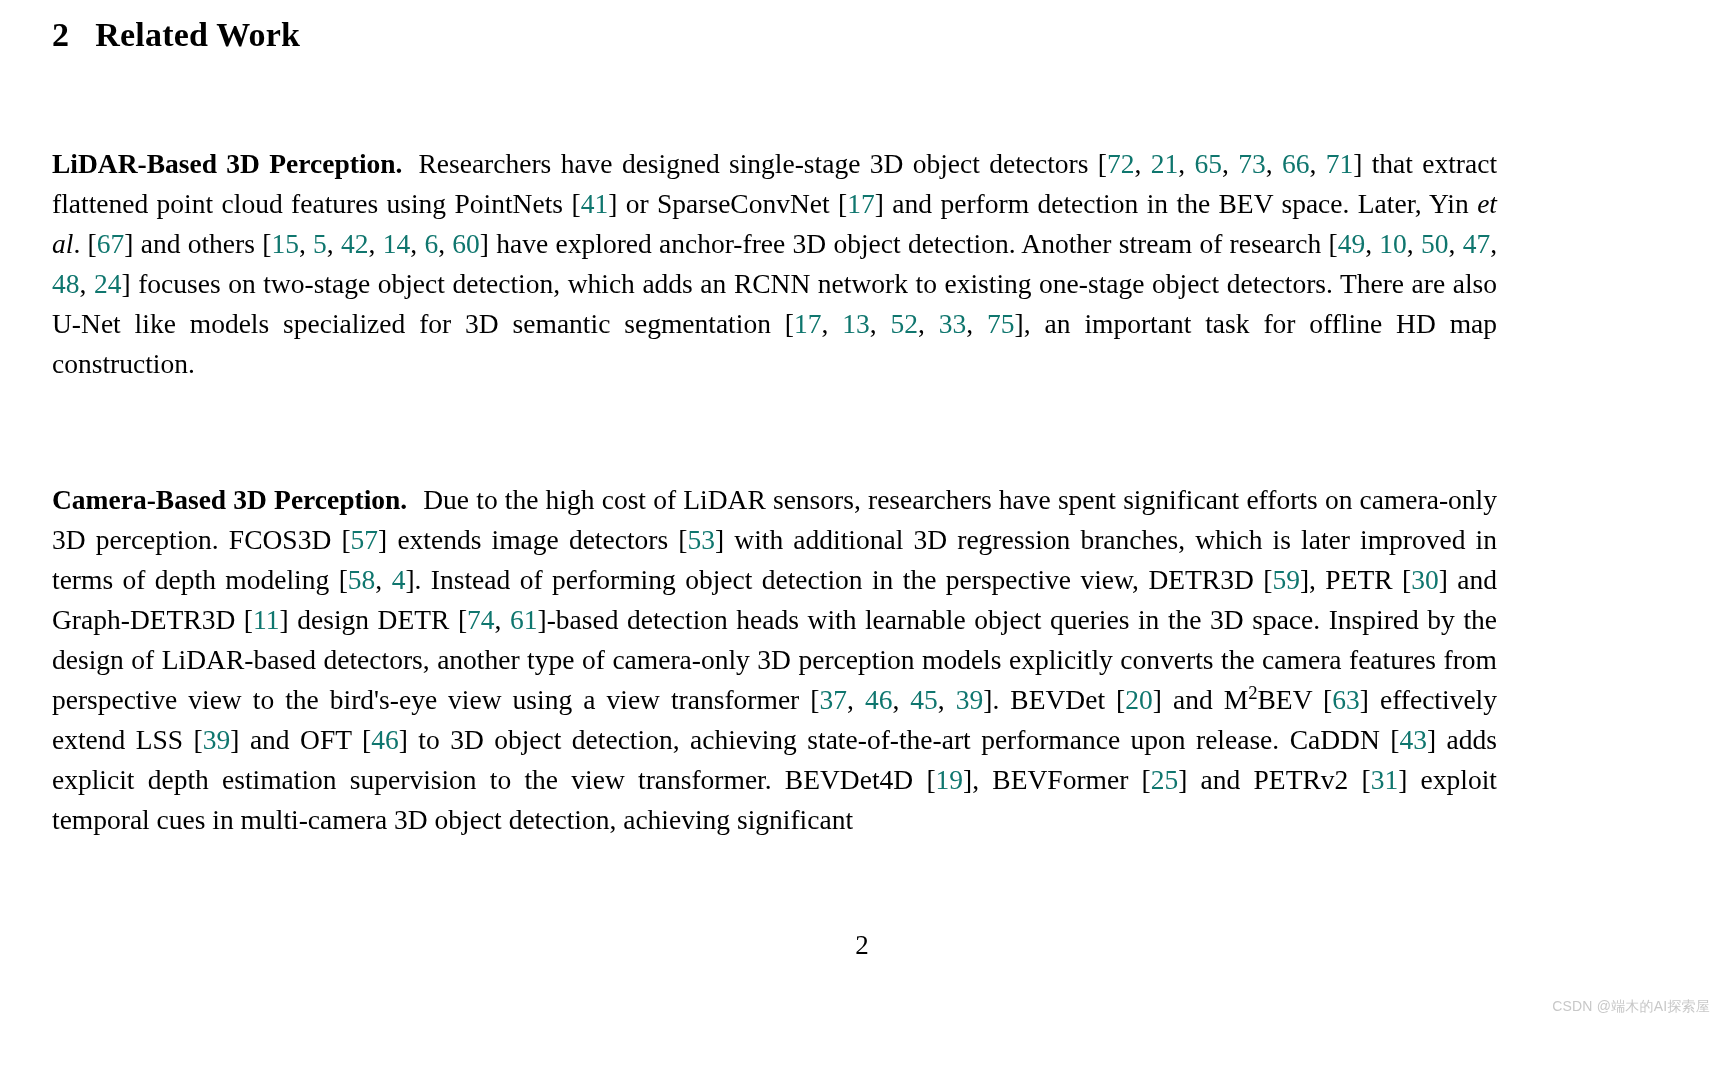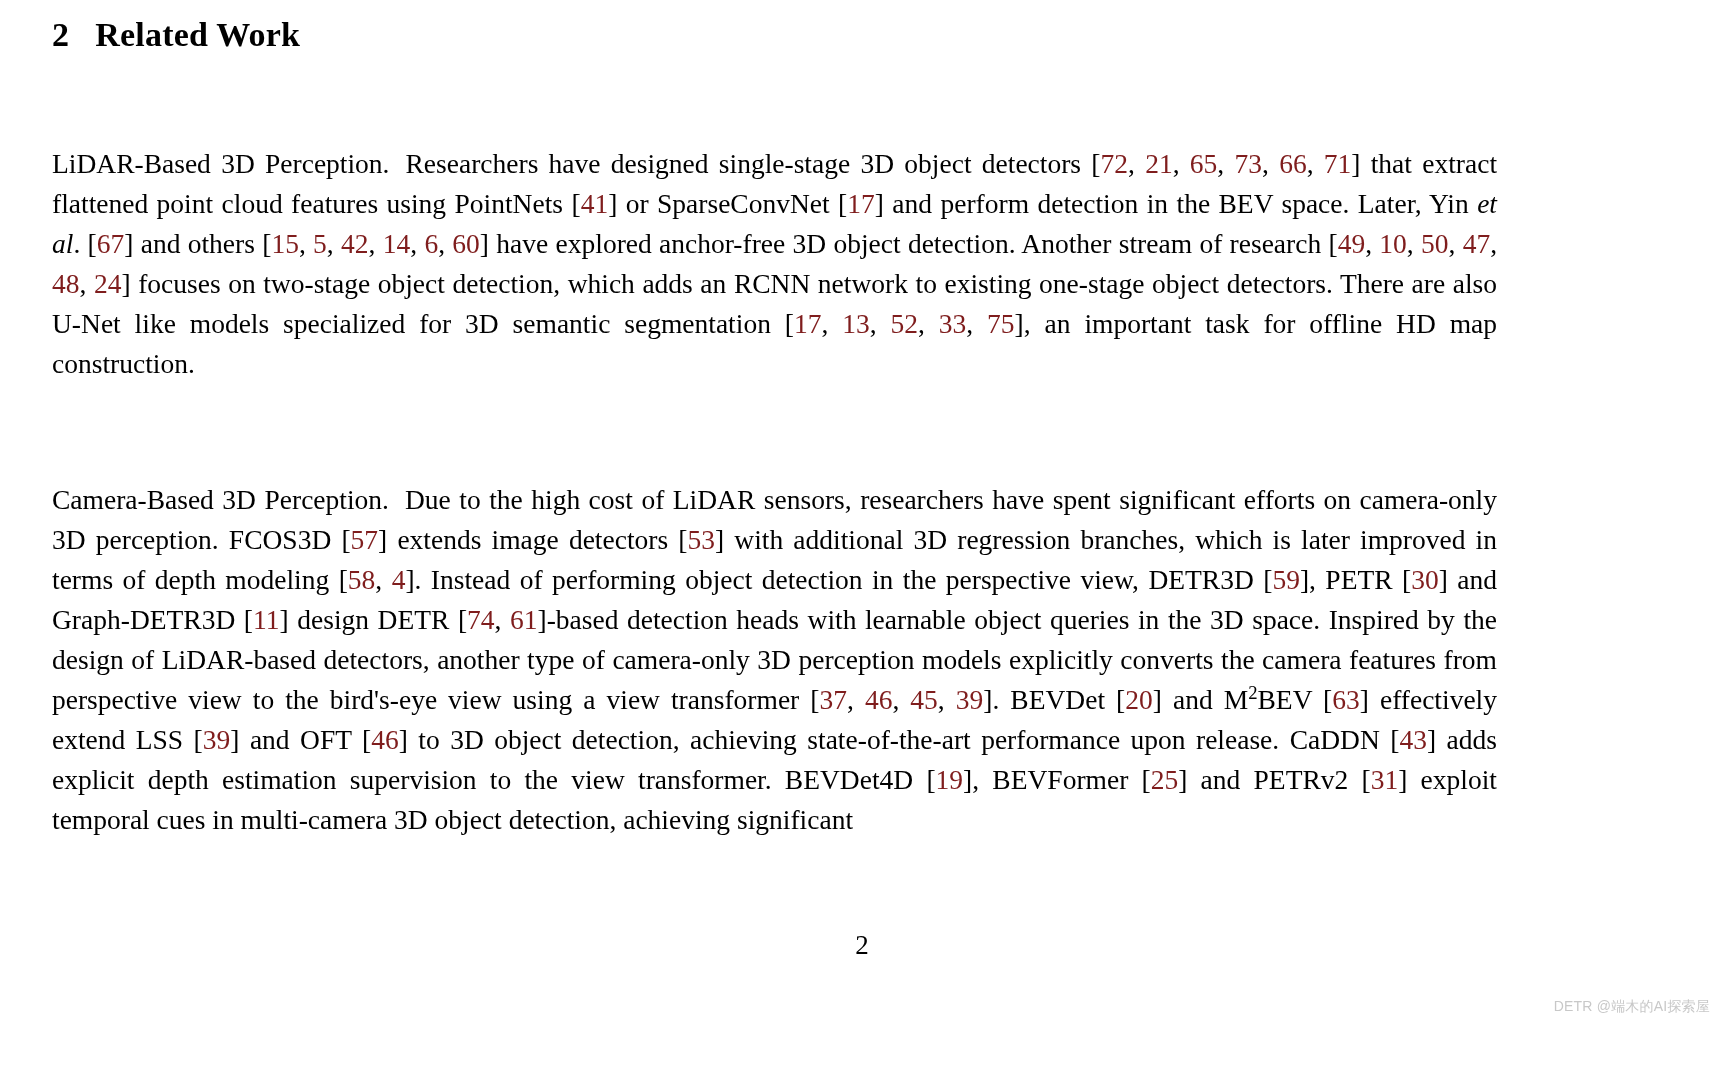--- a/index.html
+++ b/index.html
@@ -46,28 +46,28 @@
     width: 1445px;
     font-size: 27.5px;
     line-height: 40px;
     text-align: justify;
     text-justify: inter-word;
     hyphens: none;
   }
   #para-lidar { top: 116px; }
   #para-camera { top: 452px; }
   .runin {
-    font-weight: normal;
+    font-weight: bold;
   }
   .runin-gap {
     display: inline-block;
     width: 16px;
   }
   .cite {
-    color: #7f1d1d;
+    color: #0f766e;
   }
   .brk {
     color: #000000;
   }
   i.ital { font-style: italic; }
   sup.sup2 {
     font-size: 0.68em;
     vertical-align: super;
     line-height: 0;
   }
@@ -102,15 +102,15 @@
     <h2 class="section-heading"><span>2</span><span>&nbsp;&nbsp;&nbsp;</span><span>Related Work</span></h2>
 
     <p class="para" id="para-lidar"><span class="runin">LiDAR-Based 3D Perception.</span><span class="runin-gap"></span><span>Researchers have designed single-stage 3D object detectors </span><span class="brk">[</span><span class="cite">72</span><span class="brk">, </span><span class="cite">21</span><span class="brk">, </span><span class="cite">65</span><span class="brk">, </span><span class="cite">73</span><span class="brk">, </span><span class="cite">66</span><span class="brk">, </span><span class="cite">71</span><span class="brk">]</span><span> that extract flattened point cloud features using PointNets </span><span class="brk">[</span><span class="cite">41</span><span class="brk">]</span><span> or SparseConvNet </span><span class="brk">[</span><span class="cite">17</span><span class="brk">]</span><span> and perform detection in the BEV space. Later, Yin </span><i class="ital">et al</i><span>. </span><span class="brk">[</span><span class="cite">67</span><span class="brk">]</span><span> and others </span><span class="brk">[</span><span class="cite">15</span><span class="brk">, </span><span class="cite">5</span><span class="brk">, </span><span class="cite">42</span><span class="brk">, </span><span class="cite">14</span><span class="brk">, </span><span class="cite">6</span><span class="brk">, </span><span class="cite">60</span><span class="brk">]</span><span> have explored anchor-free 3D object detection. Another stream of research </span><span class="brk">[</span><span class="cite">49</span><span class="brk">, </span><span class="cite">10</span><span class="brk">, </span><span class="cite">50</span><span class="brk">, </span><span class="cite">47</span><span class="brk">, </span><span class="cite">48</span><span class="brk">, </span><span class="cite">24</span><span class="brk">]</span><span> focuses on two-stage object detection, which adds an RCNN network to existing one-stage object detectors. There are also U-Net like models specialized for 3D semantic segmentation </span><span class="brk">[</span><span class="cite">17</span><span class="brk">, </span><span class="cite">13</span><span class="brk">, </span><span class="cite">52</span><span class="brk">, </span><span class="cite">33</span><span class="brk">, </span><span class="cite">75</span><span class="brk">]</span><span>, an important task for offline HD map construction.</span></p>
 
     <p class="para" id="para-camera"><span class="runin">Camera-Based 3D Perception.</span><span class="runin-gap"></span><span>Due to the high cost of LiDAR sensors, researchers have spent significant efforts on camera-only 3D perception. FCOS3D </span><span class="brk">[</span><span class="cite">57</span><span class="brk">]</span><span> extends image detectors </span><span class="brk">[</span><span class="cite">53</span><span class="brk">]</span><span> with additional 3D regression branches, which is later improved in terms of depth modeling </span><span class="brk">[</span><span class="cite">58</span><span class="brk">, </span><span class="cite">4</span><span class="brk">]</span><span>. Instead of performing object detection in the perspective view, DETR3D </span><span class="brk">[</span><span class="cite">59</span><span class="brk">]</span><span>, PETR </span><span class="brk">[</span><span class="cite">30</span><span class="brk">]</span><span> and Graph-DETR3D </span><span class="brk">[</span><span class="cite">11</span><span class="brk">]</span><span> design DETR </span><span class="brk">[</span><span class="cite">74</span><span class="brk">, </span><span class="cite">61</span><span class="brk">]</span><span>-based detection heads with learnable object queries in the 3D space. Inspired by the design of LiDAR-based detectors, another type of camera-only 3D perception models explicitly converts the camera features from perspective view to the bird's-eye view using a view transformer </span><span class="brk">[</span><span class="cite">37</span><span class="brk">, </span><span class="cite">46</span><span class="brk">, </span><span class="cite">45</span><span class="brk">, </span><span class="cite">39</span><span class="brk">]</span><span>. BEVDet </span><span class="brk">[</span><span class="cite">20</span><span class="brk">]</span><span> and M</span><sup class="sup2">2</sup><span>BEV </span><span class="brk">[</span><span class="cite">63</span><span class="brk">]</span><span> effectively extend LSS </span><span class="brk">[</span><span class="cite">39</span><span class="brk">]</span><span> and OFT </span><span class="brk">[</span><span class="cite">46</span><span class="brk">]</span><span> to 3D object detection, achieving state-of-the-art performance upon release. CaDDN </span><span class="brk">[</span><span class="cite">43</span><span class="brk">]</span><span> adds explicit depth estimation supervision to the view transformer. BEVDet4D </span><span class="brk">[</span><span class="cite">19</span><span class="brk">]</span><span>, BEVFormer </span><span class="brk">[</span><span class="cite">25</span><span class="brk">]</span><span> and PETRv2 </span><span class="brk">[</span><span class="cite">31</span><span class="brk">]</span><span> exploit temporal cues in multi-camera 3D object detection, achieving significant</span></p>
 
   </div>
 
   <div class="page-number">2</div>
 
-  <div class="watermark">DETR @端木的AI探索屋</div>
+  <div class="watermark">CSDN @端木的AI探索屋</div>
 
 </div>
 
 </body></html>

